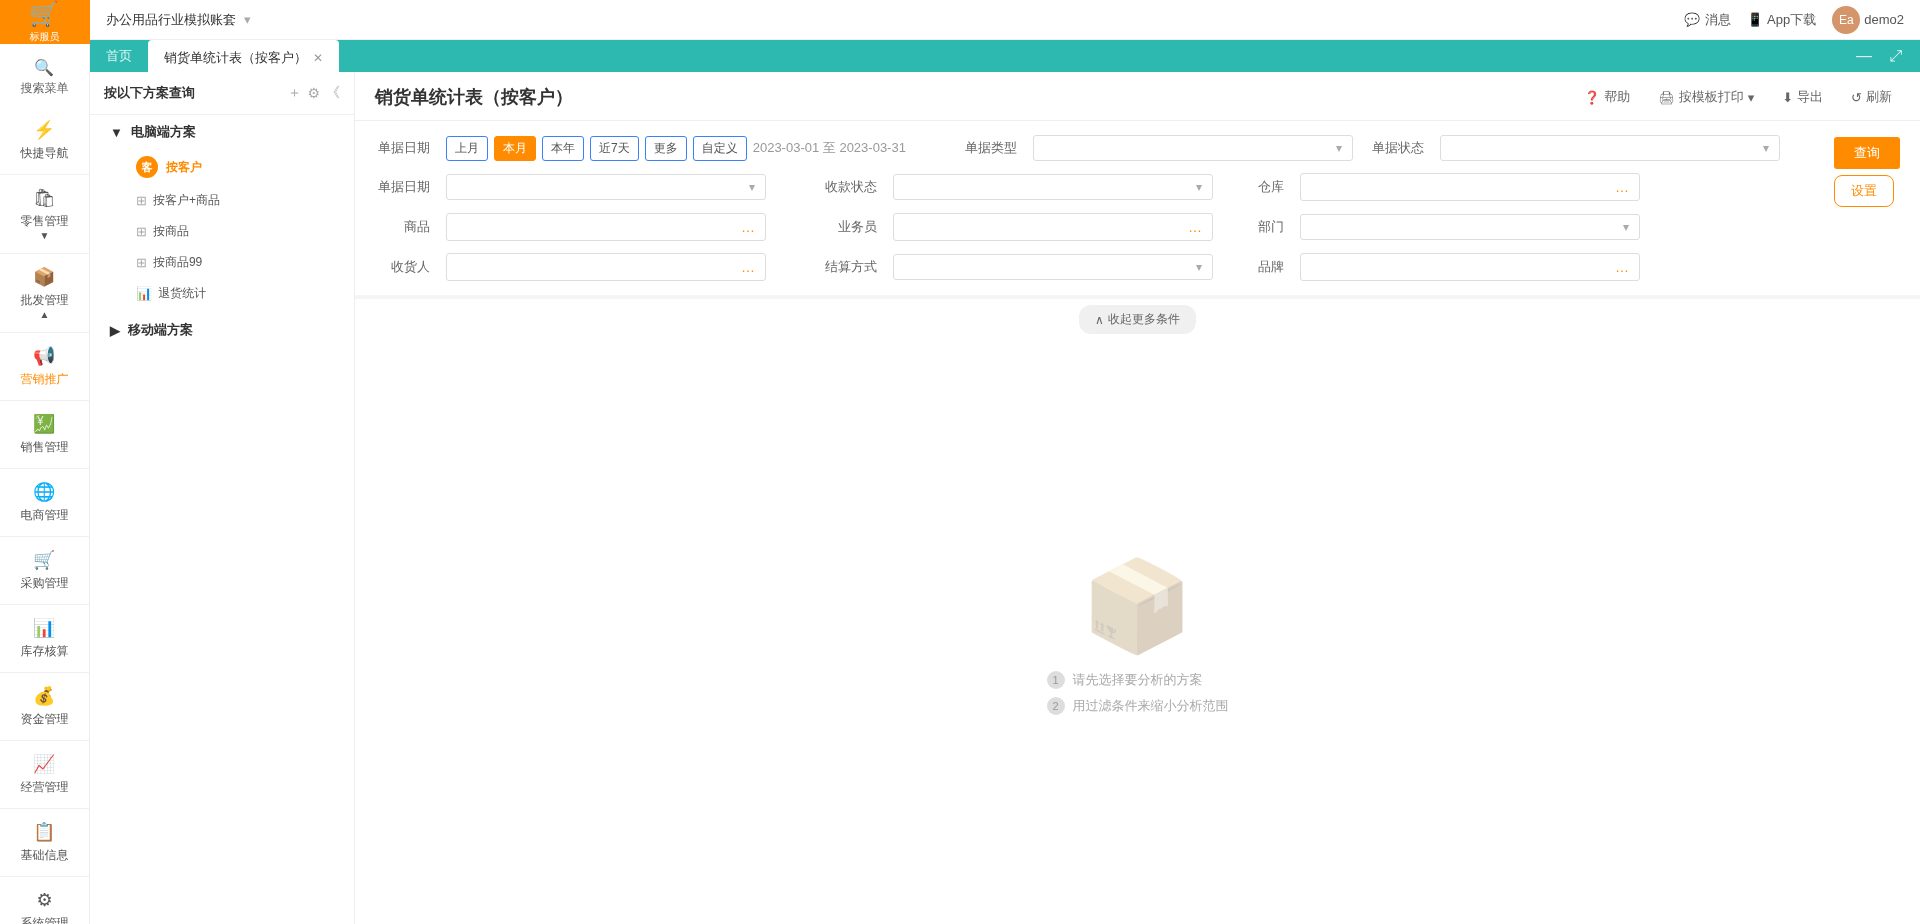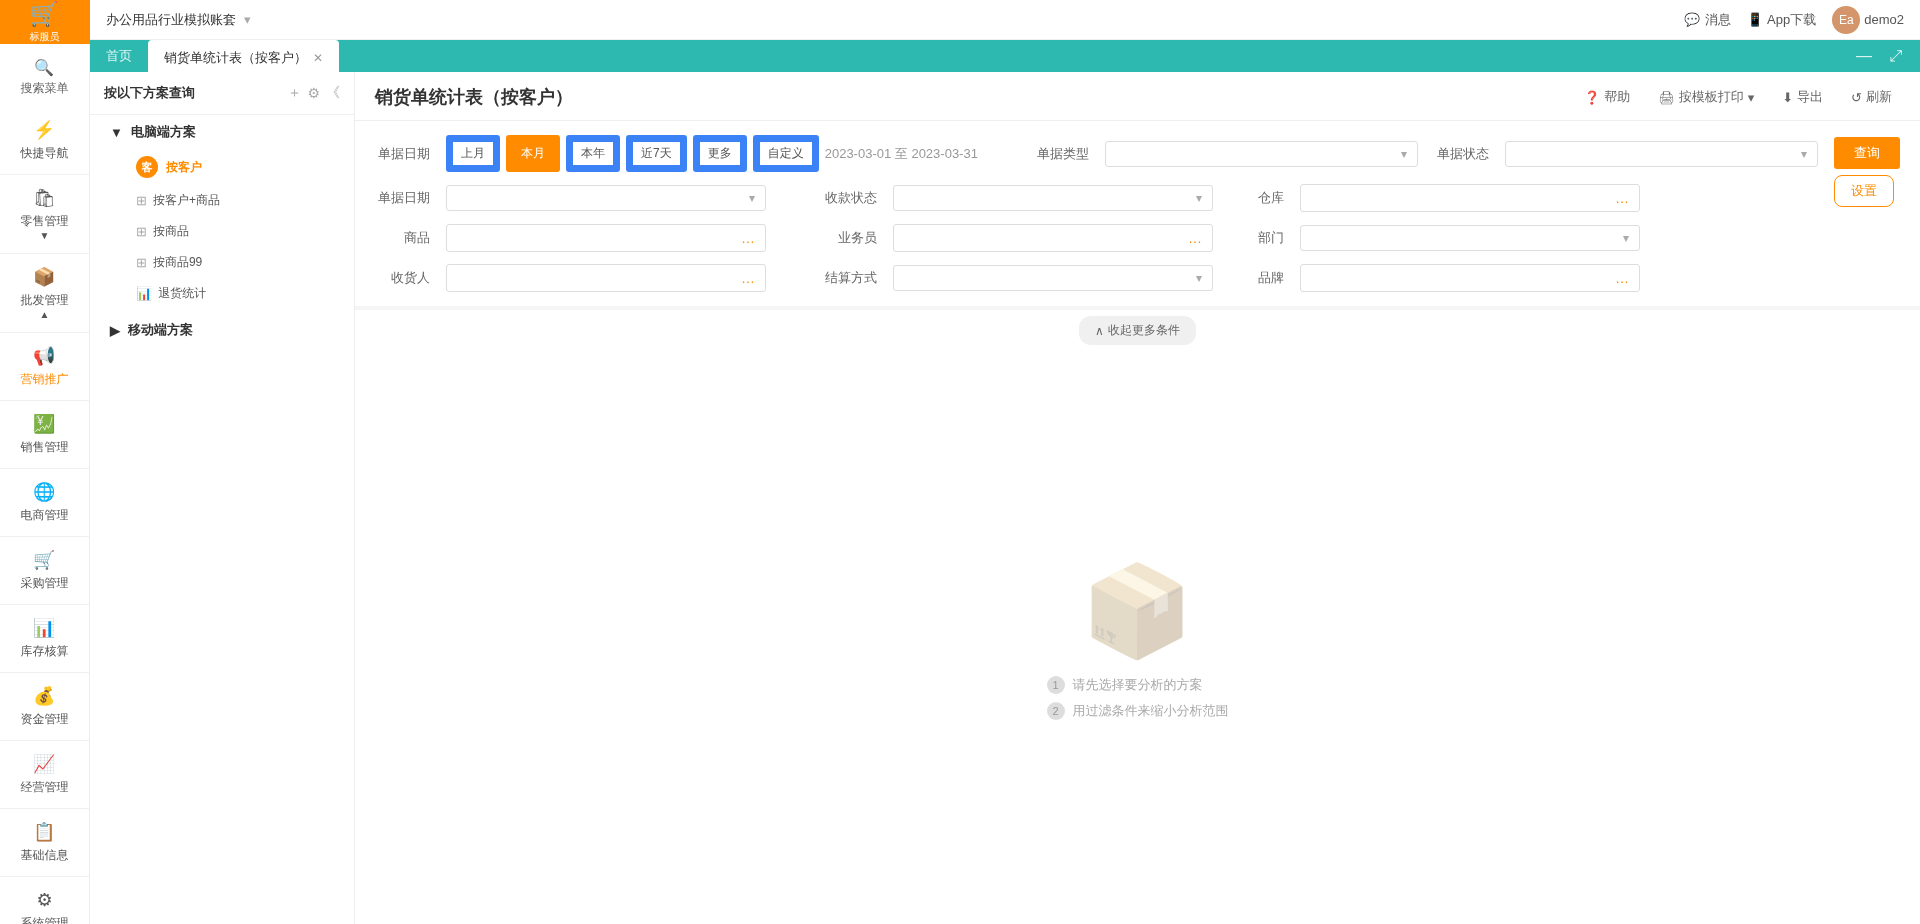--- a/index.html
+++ b/index.html
@@ -57,21 +57,21 @@
     .page-title { font-size: 18px; font-weight: bold; color: #333; }
     .page-actions { display: flex; align-items: center; gap: 12px; }
     .page-action-btn { display: flex; align-items: center; gap: 4px; font-size: 13px; color: #666; cursor: pointer; padding: 4px 8px; border-radius: 3px; }
 
     
     .filter-area { background: #fff; padding: 14px 20px; margin-bottom: 4px; }
     .filter-row { display: flex; align-items: center; gap: 16px; margin-bottom: 12px; }
     .filter-row:last-child { margin-bottom: 0; }
     .filter-label { font-size: 13px; color: #666; white-space: nowrap; min-width: 55px; text-align: right; }
     .filter-date-group { display: flex; align-items: center; gap: 6px; }
-    .date-btn { padding: 3px 8px; border-radius: 3px; font-size: 12px; cursor: pointer; border: 7px solid #3b82f6; color: #555; background: #fff; }
+    .date-btn { padding: 3px 8px; border-radius: 3px; font-size: 12px; cursor: pointer; border: 1px solid #3b82f6; color: #555; background: #fff; }
     .date-btn.active { background: #ff8c00; color: #fff; border-color: #ff8c00; }
     .date-range { font-size: 13px; color: #999; }
     .filter-select { flex: 1; border: 1px solid #ddd; border-radius: 3px; padding: 5px 10px; font-size: 12px; color: #555; background: #fff; cursor: pointer; display: flex; align-items: center; justify-content: space-between; min-width: 200px; position: relative; }
     .filter-select-arrow { color: #aaa; }
     .filter-input { flex: 1; border: 1px solid #ddd; border-radius: 3px; padding: 5px 10px; font-size: 12px; color: #555; background: #fff; display: flex; align-items: center; justify-content: flex-end; min-width: 200px; }
     .filter-dots { color: #ff8c00; font-size: 14px; cursor: pointer; }
     .collapse-btn { display: flex; align-items: center; justify-content: center; gap: 4px; padding: 6px 16px; cursor: pointer; font-size: 12px; color: #666; background: #f0f0f0; border-radius: 12px; width: fit-content; margin: 0 auto; }
     .btn-query { background: #ff8c00; color: #fff; border: none; border-radius: 3px; padding: 7px 20px; font-size: 13px; cursor: pointer; }
     .btn-settings { background: #fff; color: #ff8c00; border: 1px solid #ff8c00; border-radius: 8px; padding: 6px 16px; font-size: 13px; cursor: pointer; margin-top: 6px; }
     .query-btns { display: flex; flex-direction: column; align-items: flex-start; margin-left: auto; }

